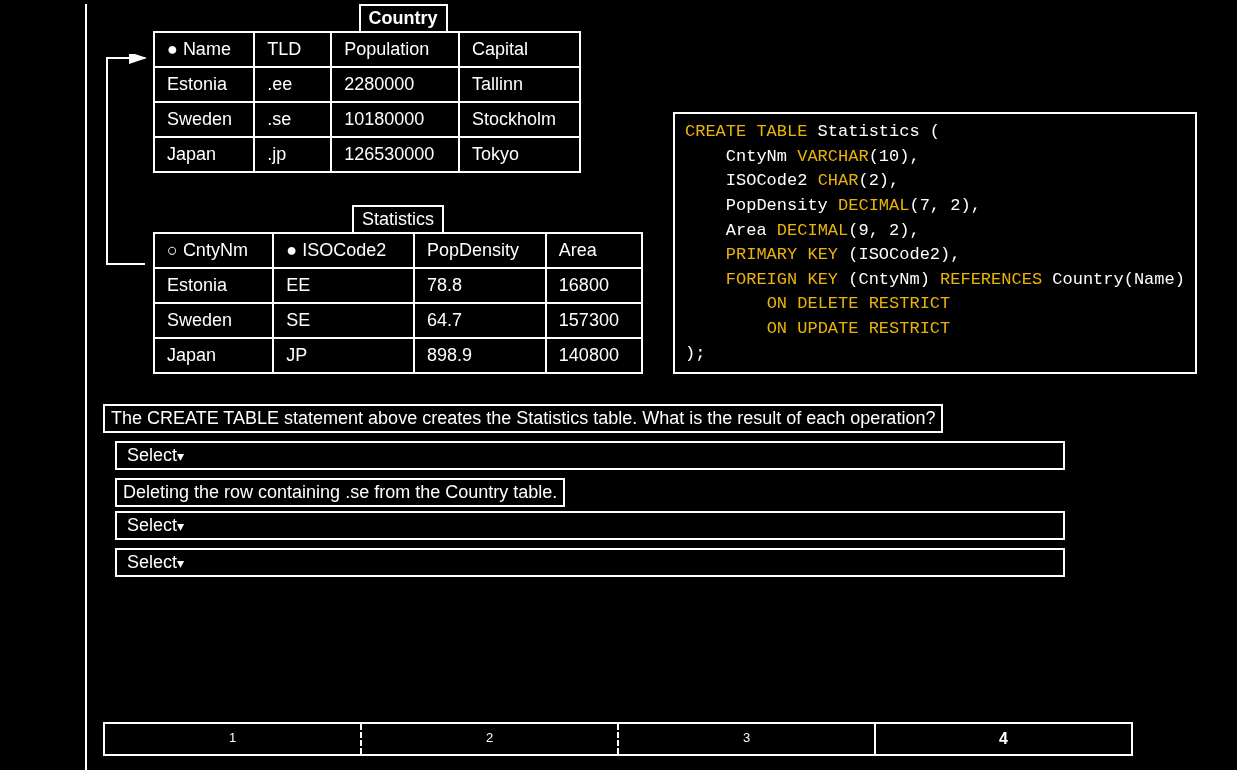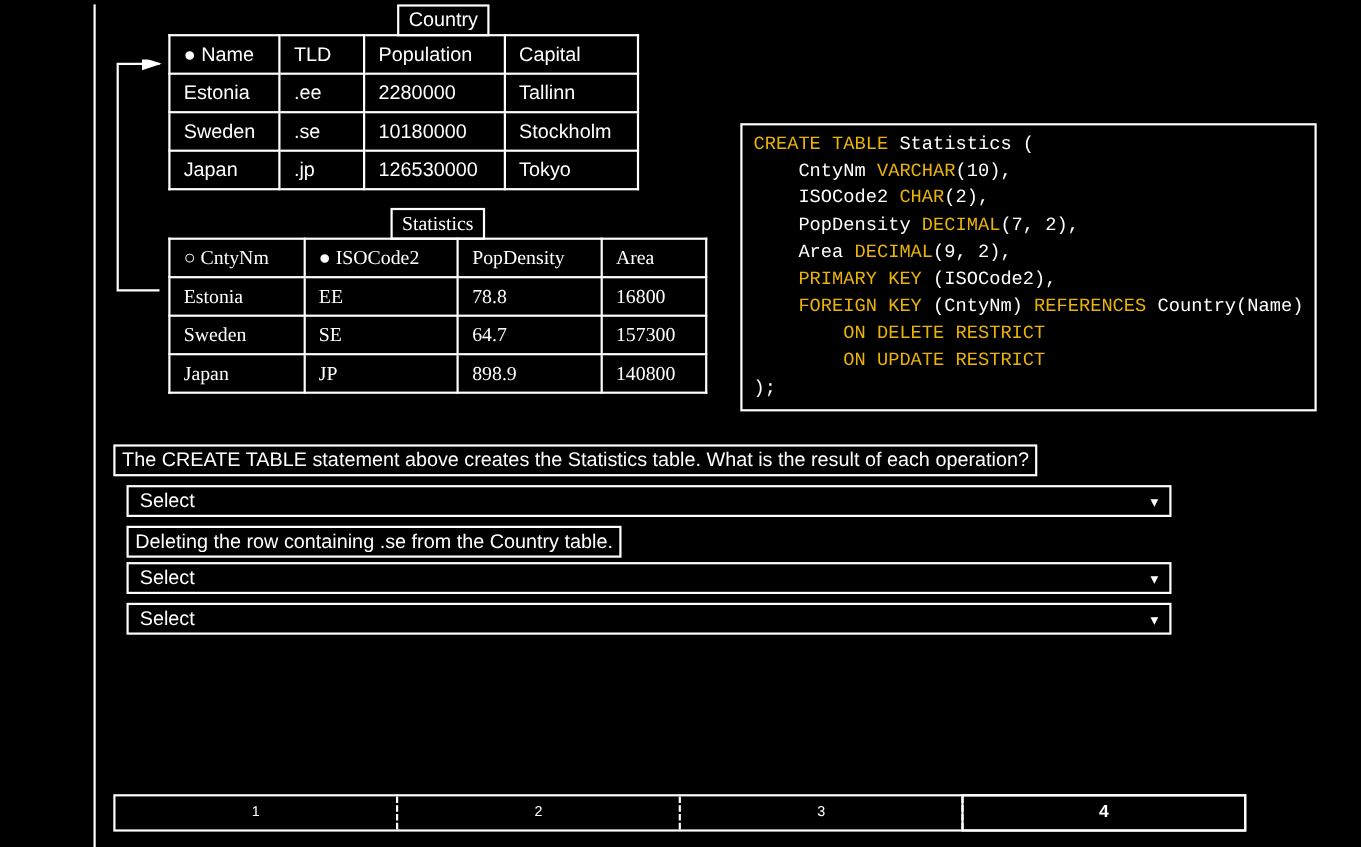--- a/index.html
+++ b/index.html
@@ -81,21 +81,20 @@
   }
   .question-block { margin-top: 30px; }
   .q-item { margin-top: 8px; margin-left: 12px; }
   .select {
     width: 950px;
     border: 2px solid #fff;
     background: #000;
     padding: 2px 10px;
     margin-top: 4px;
     display: flex;
-    justify-content: space-between;
     align-items: center;
     cursor: pointer;
   }
   .select .caret {
     font-size: 14px;
   }
   .pager {
     position: absolute;
     left: 103px;
     bottom: 18px;
@@ -138,21 +137,21 @@
               <path d="M0,0 L0,6 L9,3 z" fill="#fff"></path>
             </marker>
           </defs>
           <path d="M48 210 L10 210 L10 4 L48 4" stroke="#fff" stroke-width="2" fill="none" marker-end="url(#ah)"></path>
         </svg>
       </div>
 
       <div>
 
         <div class="section1">
-          <div style="display:flex;flex-direction:column;align-items:flex-end;width:500px;">
+          <div style="display:flex;flex-direction:column;align-items:flex-end;width:500px;font-weight:bold;">
             <span class="table-title">Country</span>
           </div>
           <table class="data" style="width:428px;">
             <tbody>
                 <tr>
               <th><span class="key-dot"></span><span>Name</span></th>
               <th>TLD</th>
               <th>Population</th>
               <th>Capital</th>
             </tr>
@@ -171,21 +170,21 @@
             <tr>
                   <td>Japan</td>
                   <td>.jp</td>
                   <td>126530000</td>
                   <td>Tokyo</td>
                 </tr>
           </tbody>
             </table>
         </div>
 
-        <div class="section2" style="margin-top:16px;font-family:Liberation Serif, serif;">
+        <div class="section2" style="margin-top:32px;">
           <div style="display:flex;flex-direction:column;align-items:center;width:490px;">
             <span class="table-title">Statistics</span>
           </div>
           <table class="data" style="width:490px;">
             <tbody>
                 <tr>
               <th><span class="key-circle"></span><span>CntyNm</span></th>
               <th><span class="key-dot"></span><span>ISOCode2</span></th>
               <th>PopDensity</th>
               <th>Area</th>

